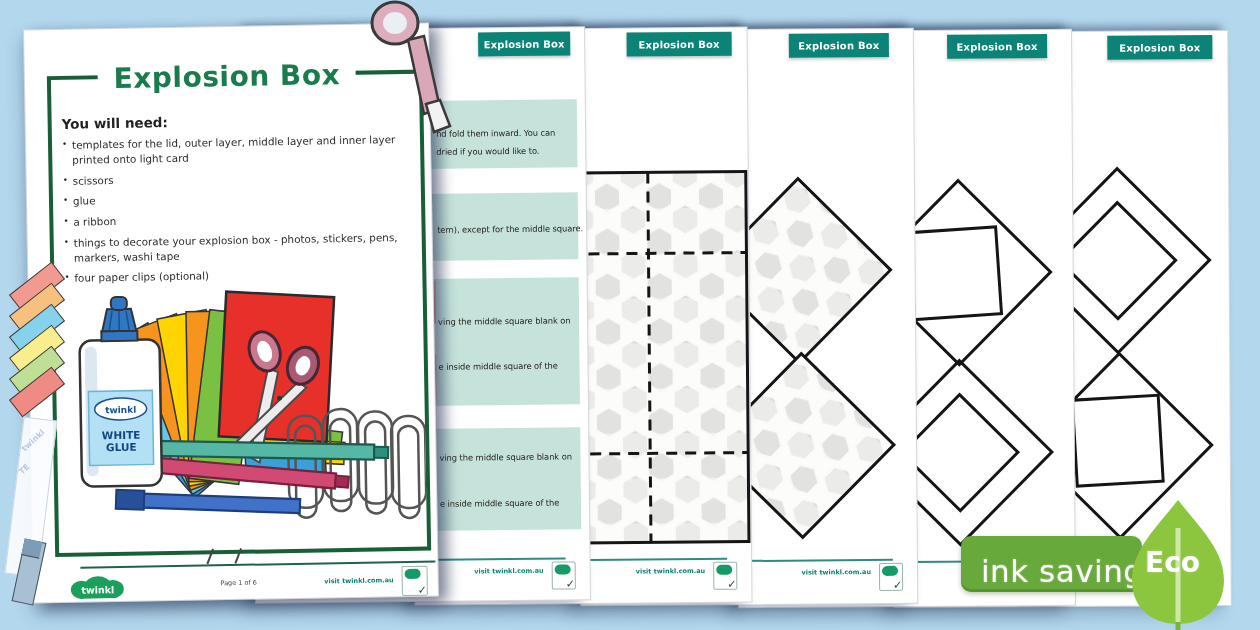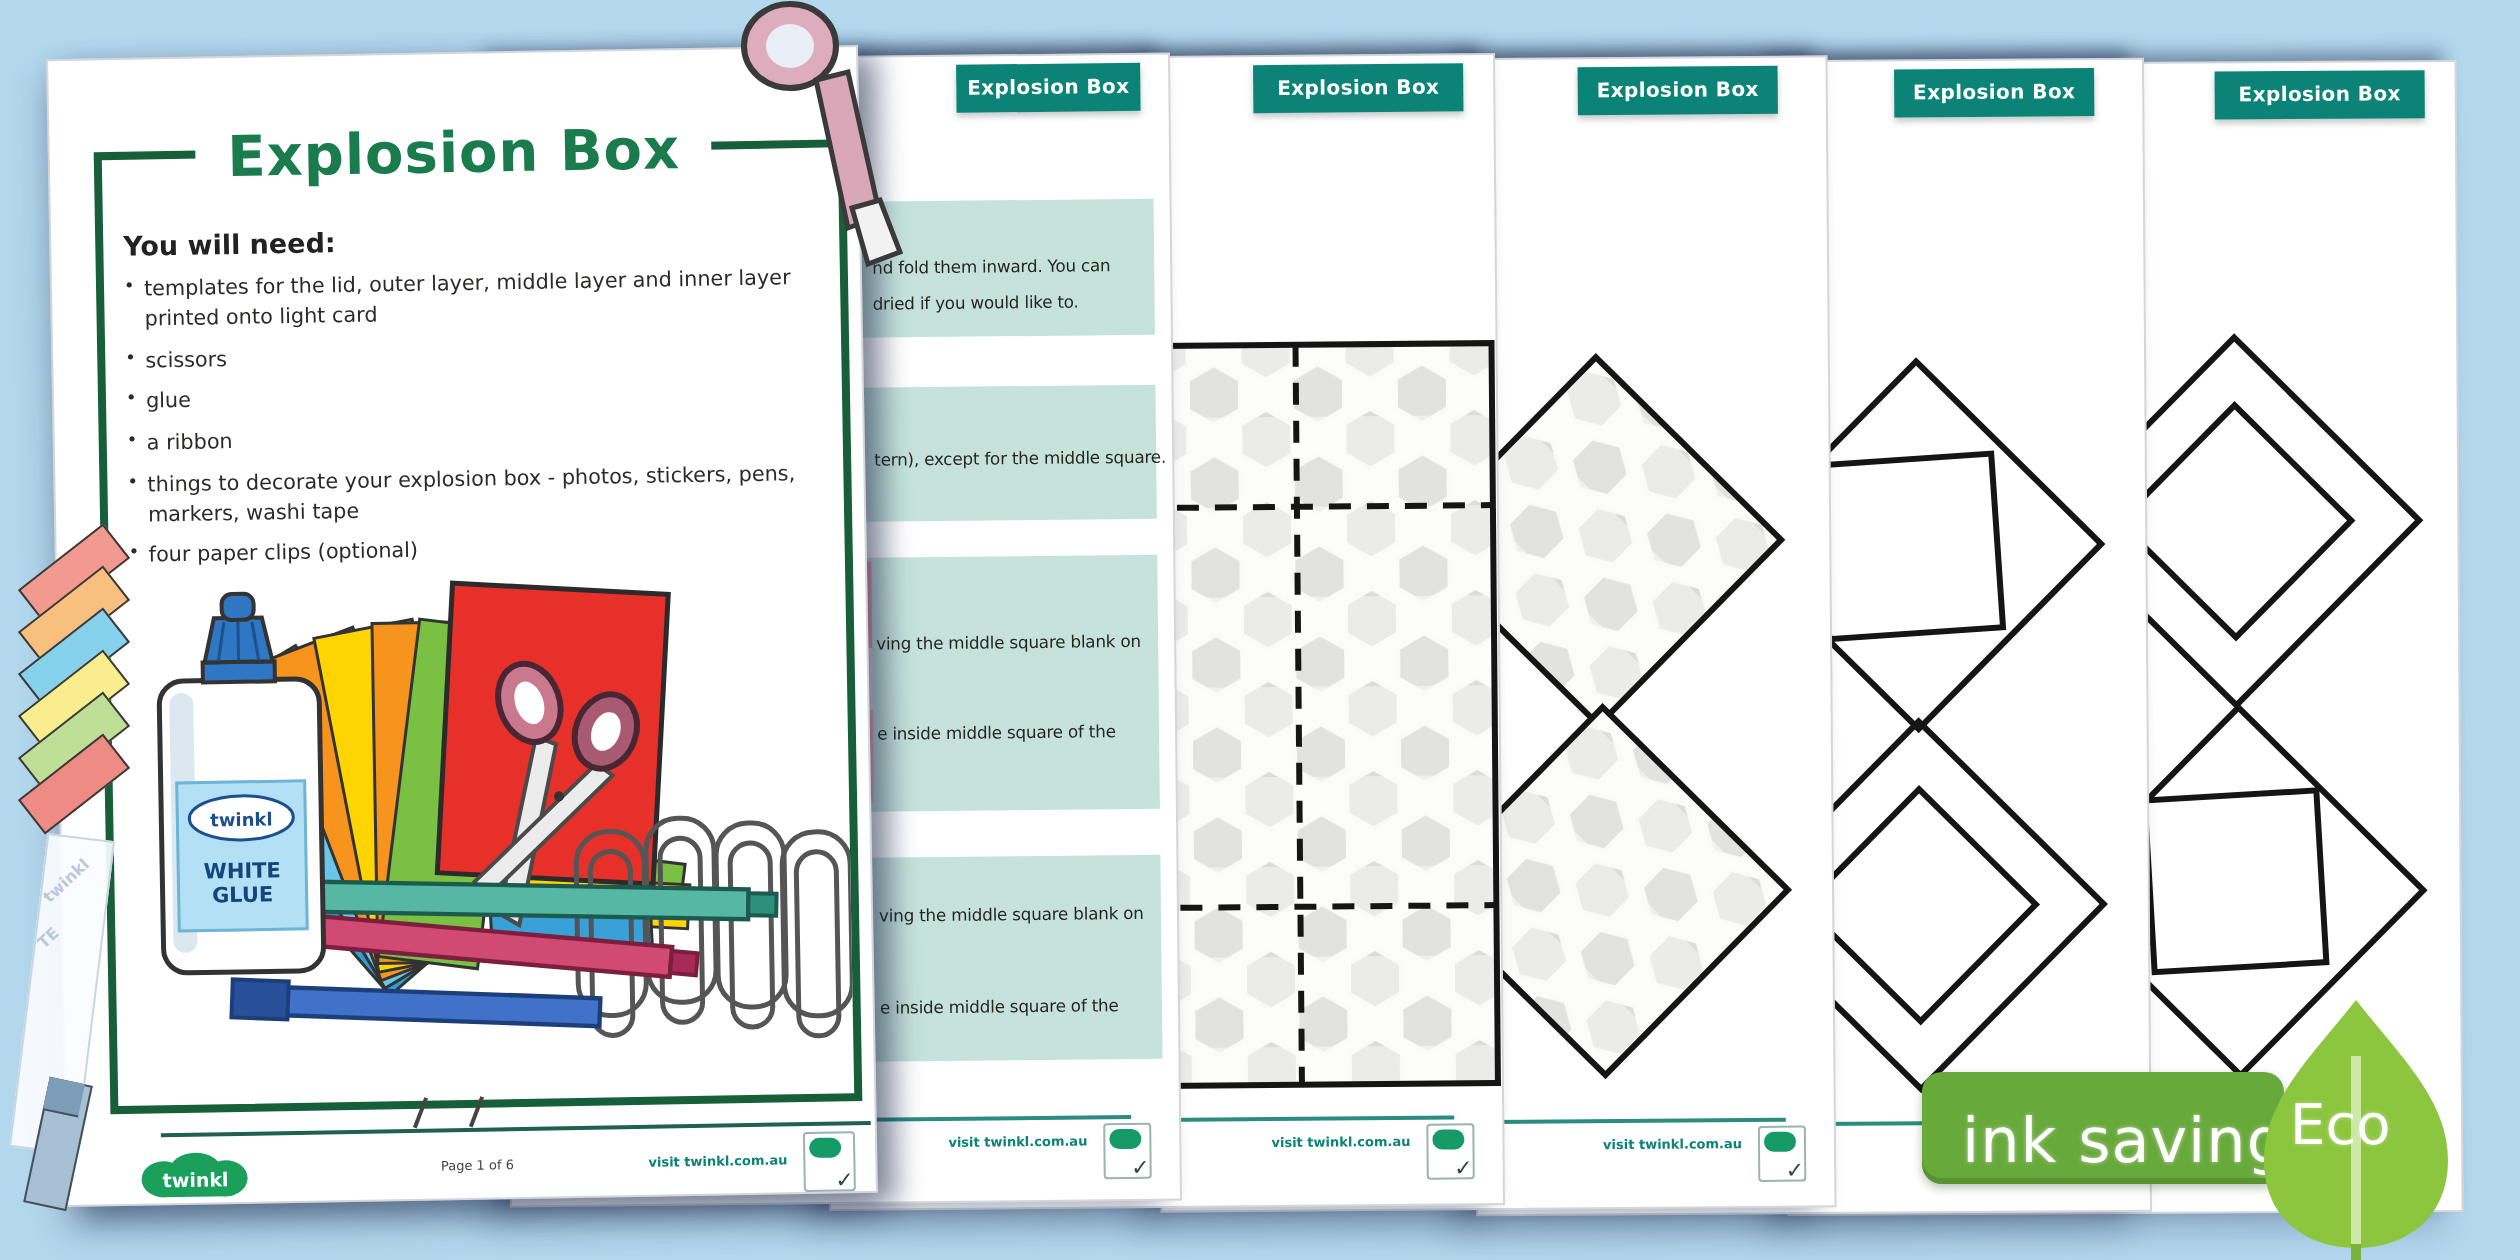--- a/index.html
+++ b/index.html
@@ -70,21 +70,21 @@
             background:#7d9cb8;border-bottom:1.5px solid #44515c;}
   .deco-scissors{position:absolute;left:358px;top:0px;z-index:7;}
 
   
   .eco{position:absolute;left:961px;top:498px;width:280px;height:132px;z-index:9;}
   .eco .plate{position:absolute;left:0;top:38px;width:181px;height:56px;background:#68a93b;
               border-radius:10px;box-shadow:inset 0 -3px 0 rgba(40,80,20,.25), 0 2px 5px rgba(30,60,20,.3);}
   .eco .ink{position:absolute;left:20px;top:46px;height:48px;line-height:55px;font-size:31px;color:#fff;
             text-shadow:0 0 2px rgba(255,255,255,.5);letter-spacing:.5px;}
   .eco .leafwrap{position:absolute;left:157px;top:0;}
-  .eco .ecolabel{position:absolute;left:184px;top:48px;font-size:28px;font-weight:normal;color:#fff;
+  .eco .ecolabel{position:absolute;left:184px;top:48px;font-size:28px;font-weight:bold;color:#fff;
             text-shadow:0 0 2px rgba(255,255,255,.4);}
 </style>
 </head>
 <body>
 
 <div id="stage">
 
   <div class="page back p6">
     <div class="band">
         <span>Explosion Box</span>

